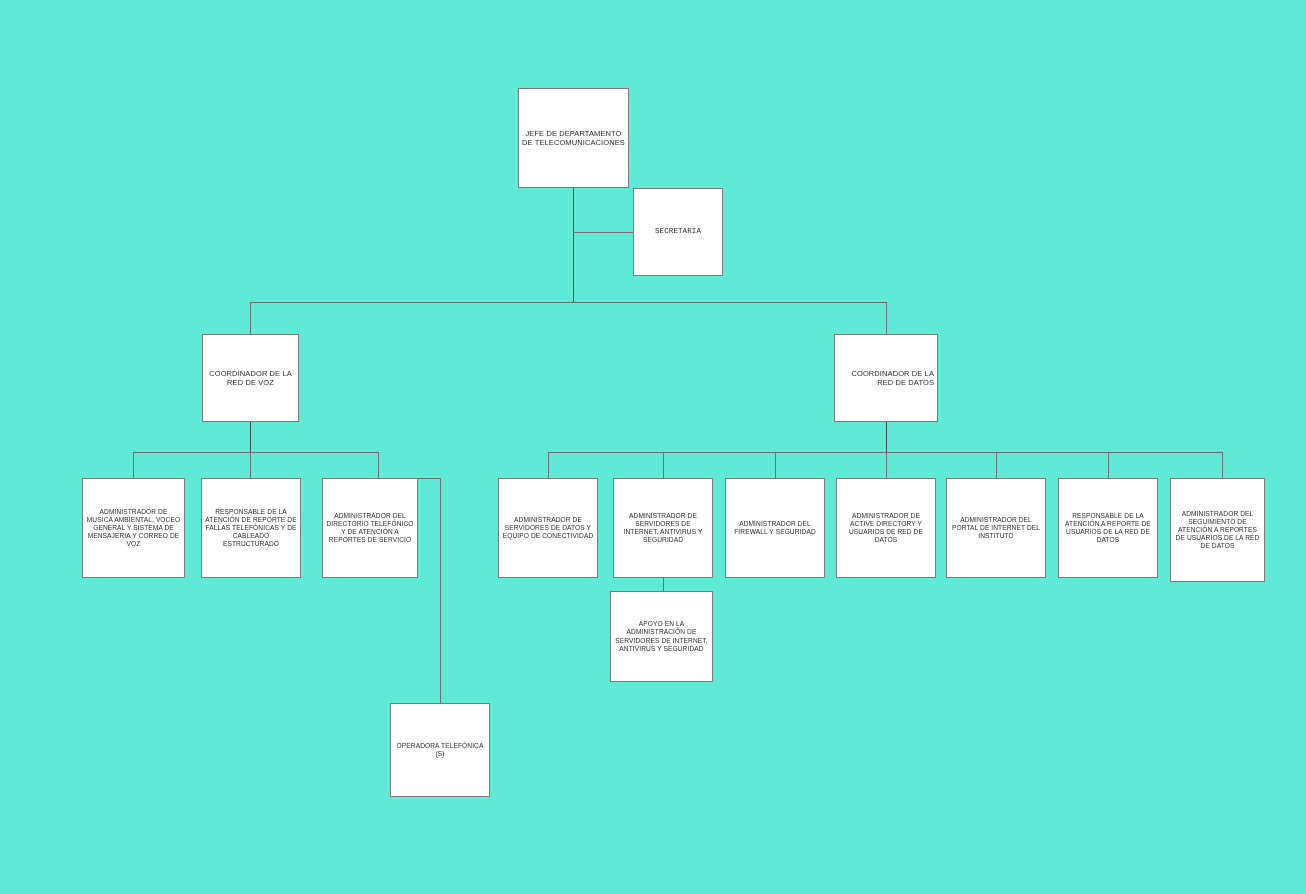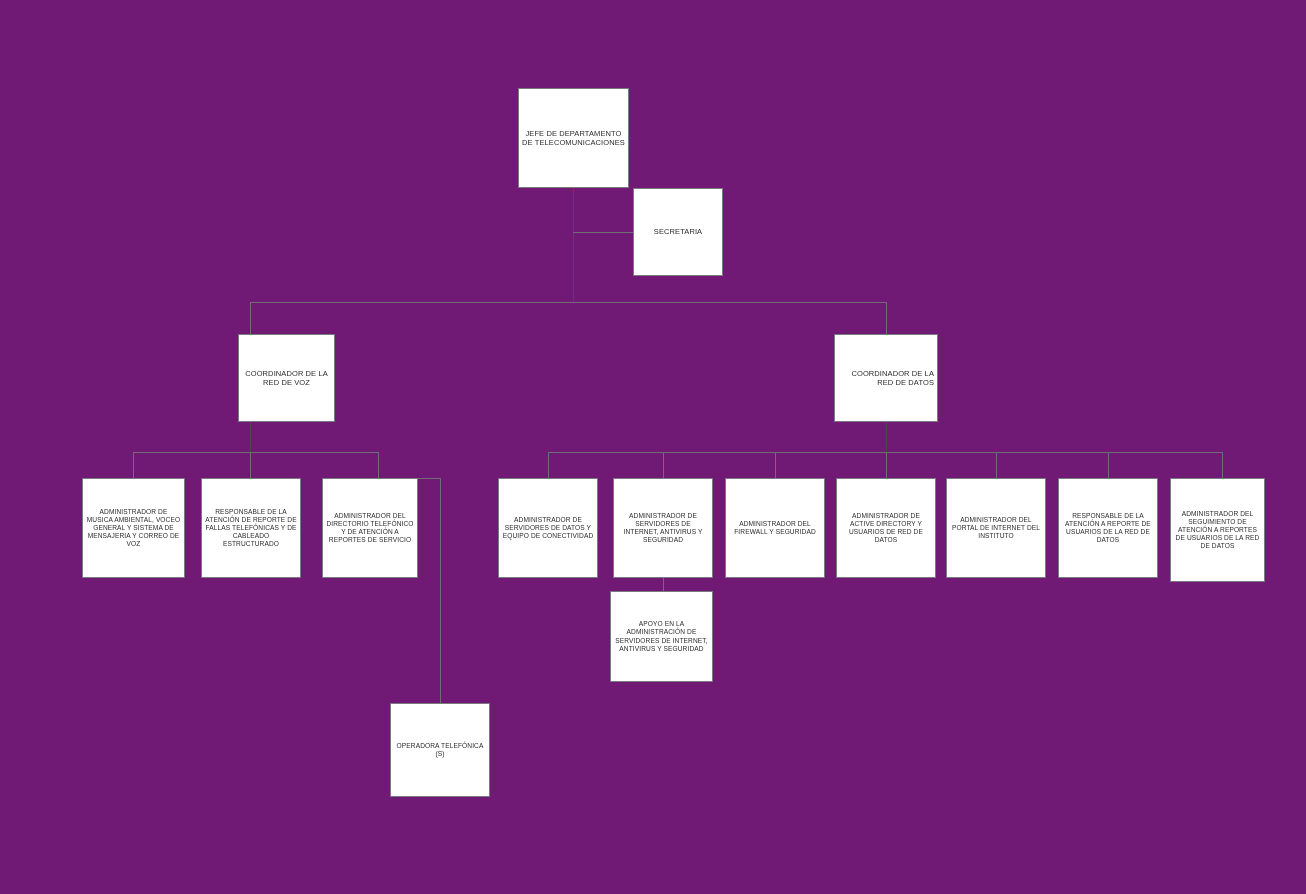--- a/index.html
+++ b/index.html
@@ -7,21 +7,21 @@
     padding: 0;
     background: #ffffff;
   }
   body {
     font-family: "Liberation Sans", sans-serif;
   }
   #chart-canvas {
     position: relative;
     width: 1306px;
     height: 894px;
-    background: #701a75;
+    background: #5eead4;
     overflow: hidden;
   }
   .node {
     position: absolute;
     box-sizing: border-box;
     border: 1px solid #7a7a7f;
     background: #ffffff;
     display: flex;
     align-items: center;
     justify-content: center;
@@ -85,25 +85,25 @@
   <div class="conn v" style="left:996px; top:452px; height:26px;"></div>
   <div class="conn v" style="left:1108px; top:452px; height:26px;"></div>
   <div class="conn v" style="left:1222px; top:452px; height:26px;"></div>
 
   <div class="conn v" style="left:663px; top:578px; height:13px;"></div>
 
   <div class="node lvl0" style="left:518px; top:88px; width:111px; height:100px;">
     <span class="label">JEFE DE DEPARTAMENTO DE TELECOMUNICACIONES</span>
   </div>
 
-  <div class="node lvl1" style="left:633px; top:188px; width:90px; height:88px;">
+  <div class="node lvl1" style="left:633px; top:188px; width:90px; height:88px;font-family:Liberation Mono, monospace;">
     <span class="label">SECRETARIA</span>
   </div>
 
-  <div class="node lvl1" style="left:202px; top:334px; width:97px; height:88px;margin-left:36px;">
+  <div class="node lvl1" style="left:202px; top:334px; width:97px; height:88px;">
     <span class="label">COORDINADOR DE LA RED DE VOZ</span>
   </div>
 
   <div class="node lvl1" style="left:834px; top:334px; width:104px; height:88px;text-align:right;">
     <span class="label">COORDINADOR DE LA RED DE DATOS</span>
   </div>
 
   <div class="node lvl2" style="left:82px; top:478px; width:103px; height:100px;">
     <span class="label">ADMINISTRADOR DE MUSICA AMBIENTAL, VOCEO GENERAL Y SISTEMA DE MENSAJERIA Y CORREO DE VOZ</span>
   </div>

